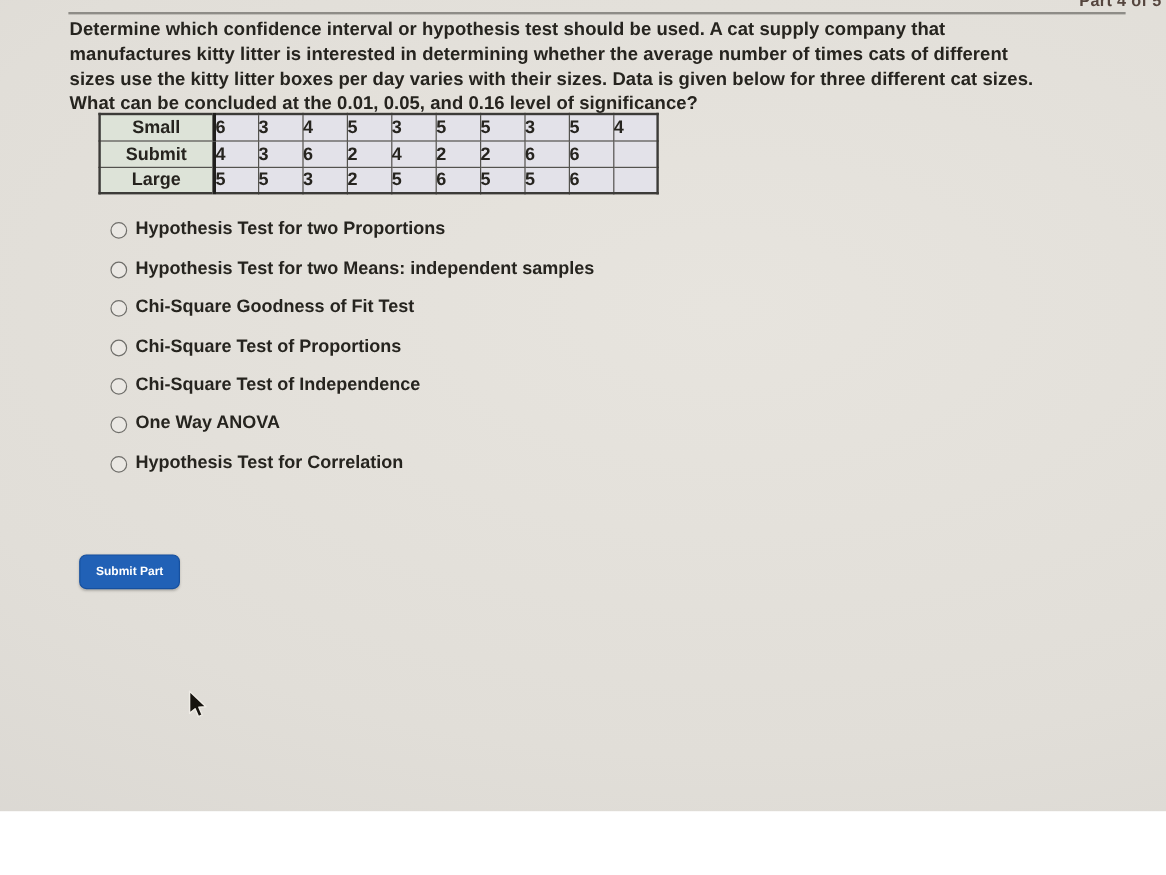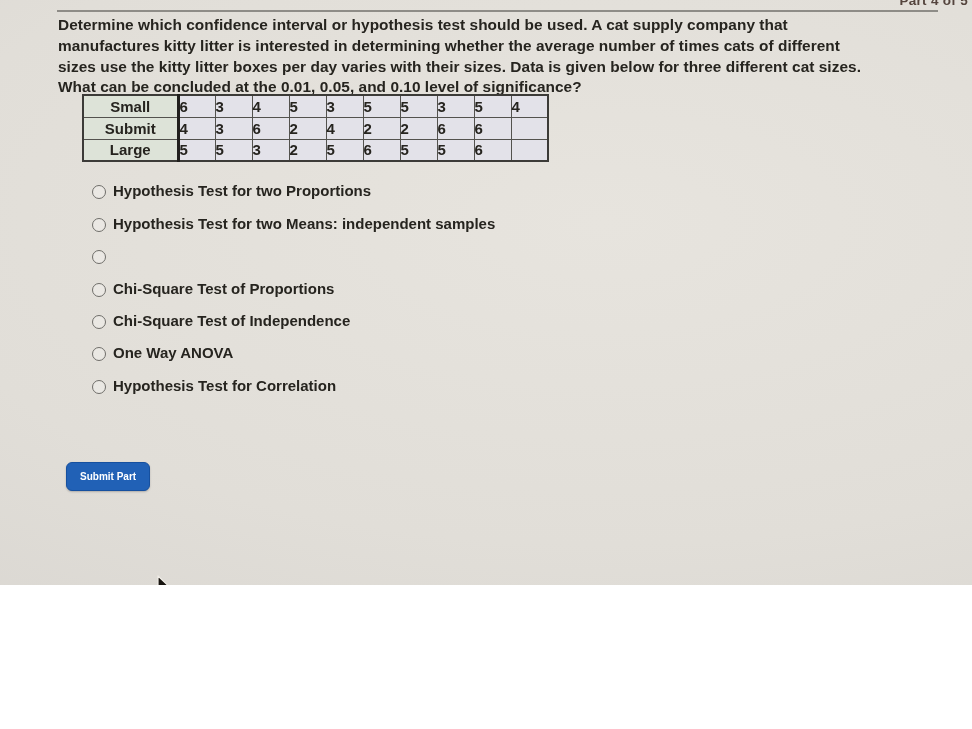--- a/index.html
+++ b/index.html
@@ -2,21 +2,21 @@
 <html><head>
 <meta charset="utf-8">
 <style>
   * { margin: 0; padding: 0; box-sizing: border-box; }
   html, body { width: 972px; height: 729px; overflow: hidden; }
   body { font-family: "Liberation Sans", sans-serif; }
 
   .screen {
     position: relative;
     width: 972px;
-    height: 585px;
+    height: 676px;
     overflow: hidden;
     background: radial-gradient(130% 100% at 62% 38%, #e7e4de 0%, #e1ded8 55%, #d7d4cf 100%);
     color: #26241f;
   }
 
   .top-divider {
     position: absolute;
     left: 57px;
     top: 10px;
     width: 881px;
@@ -134,21 +134,21 @@
 
 <div class="screen">
 
   <div class="top-divider"></div>
   <div class="part-indicator">Part 4 of 5</div>
 
   <div class="question">
     <div class="qline">Determine which confidence interval or hypothesis test should be used. A cat supply company that</div>
     <div class="qline">manufactures kitty litter is interested in determining whether the average number of times cats of different</div>
     <div class="qline">sizes use the kitty litter boxes per day varies with their sizes. Data is given below for three different cat sizes.</div>
-    <div class="qline">What can be concluded at the 0.01, 0.05, and 0.10 level of significance?</div>
+    <div class="qline">What can be concluded at the 0.01, 0.05, and 0.16 level of significance?</div>
   </div>
 
   <table class="data-table">
     <tbody>
         <tr>
       <th>Small</th>
       <td class="first-data">6</td>
       <td>3</td>
       <td>4</td>
       <td>5</td>
@@ -192,20 +192,21 @@
     <div class="option">
       <span class="radio"></span>
       <span class="option-label">Hypothesis Test for two Proportions</span>
     </div>
     <div class="option">
       <span class="radio"></span>
       <span class="option-label">Hypothesis Test for two Means: independent samples</span>
     </div>
     <div class="option">
       <span class="radio"></span>
+      <span class="option-label">Chi-Square Goodness of Fit Test</span>
     </div>
     <div class="option">
       <span class="radio"></span>
       <span class="option-label">Chi-Square Test of Proportions</span>
     </div>
     <div class="option">
       <span class="radio"></span>
       <span class="option-label">Chi-Square Test of Independence</span>
     </div>
     <div class="option">

